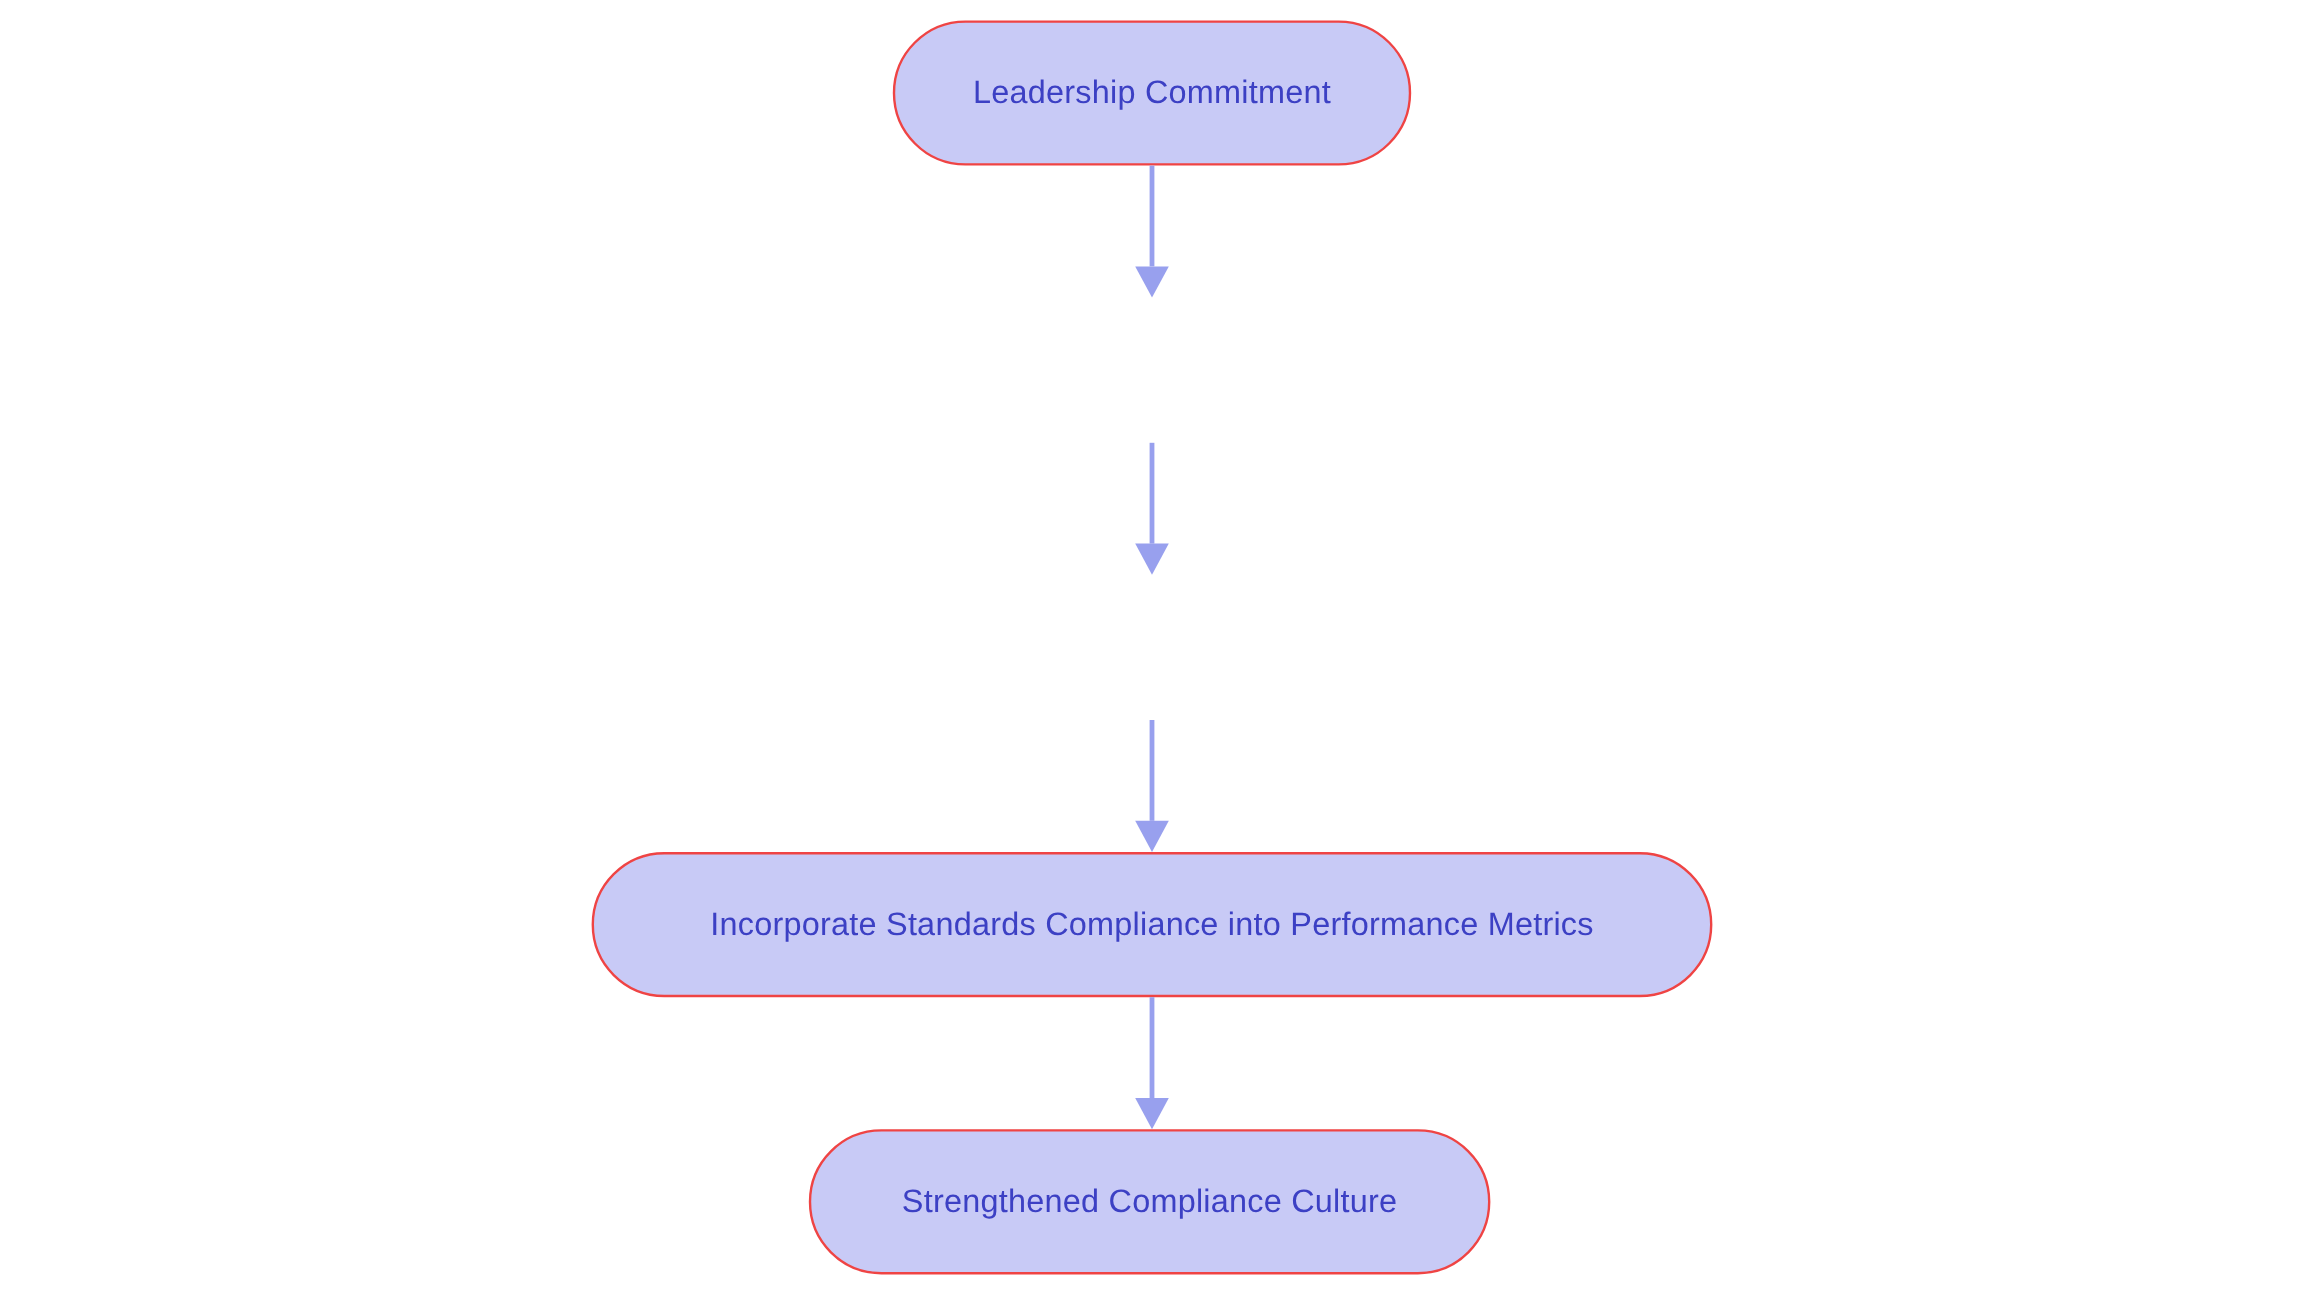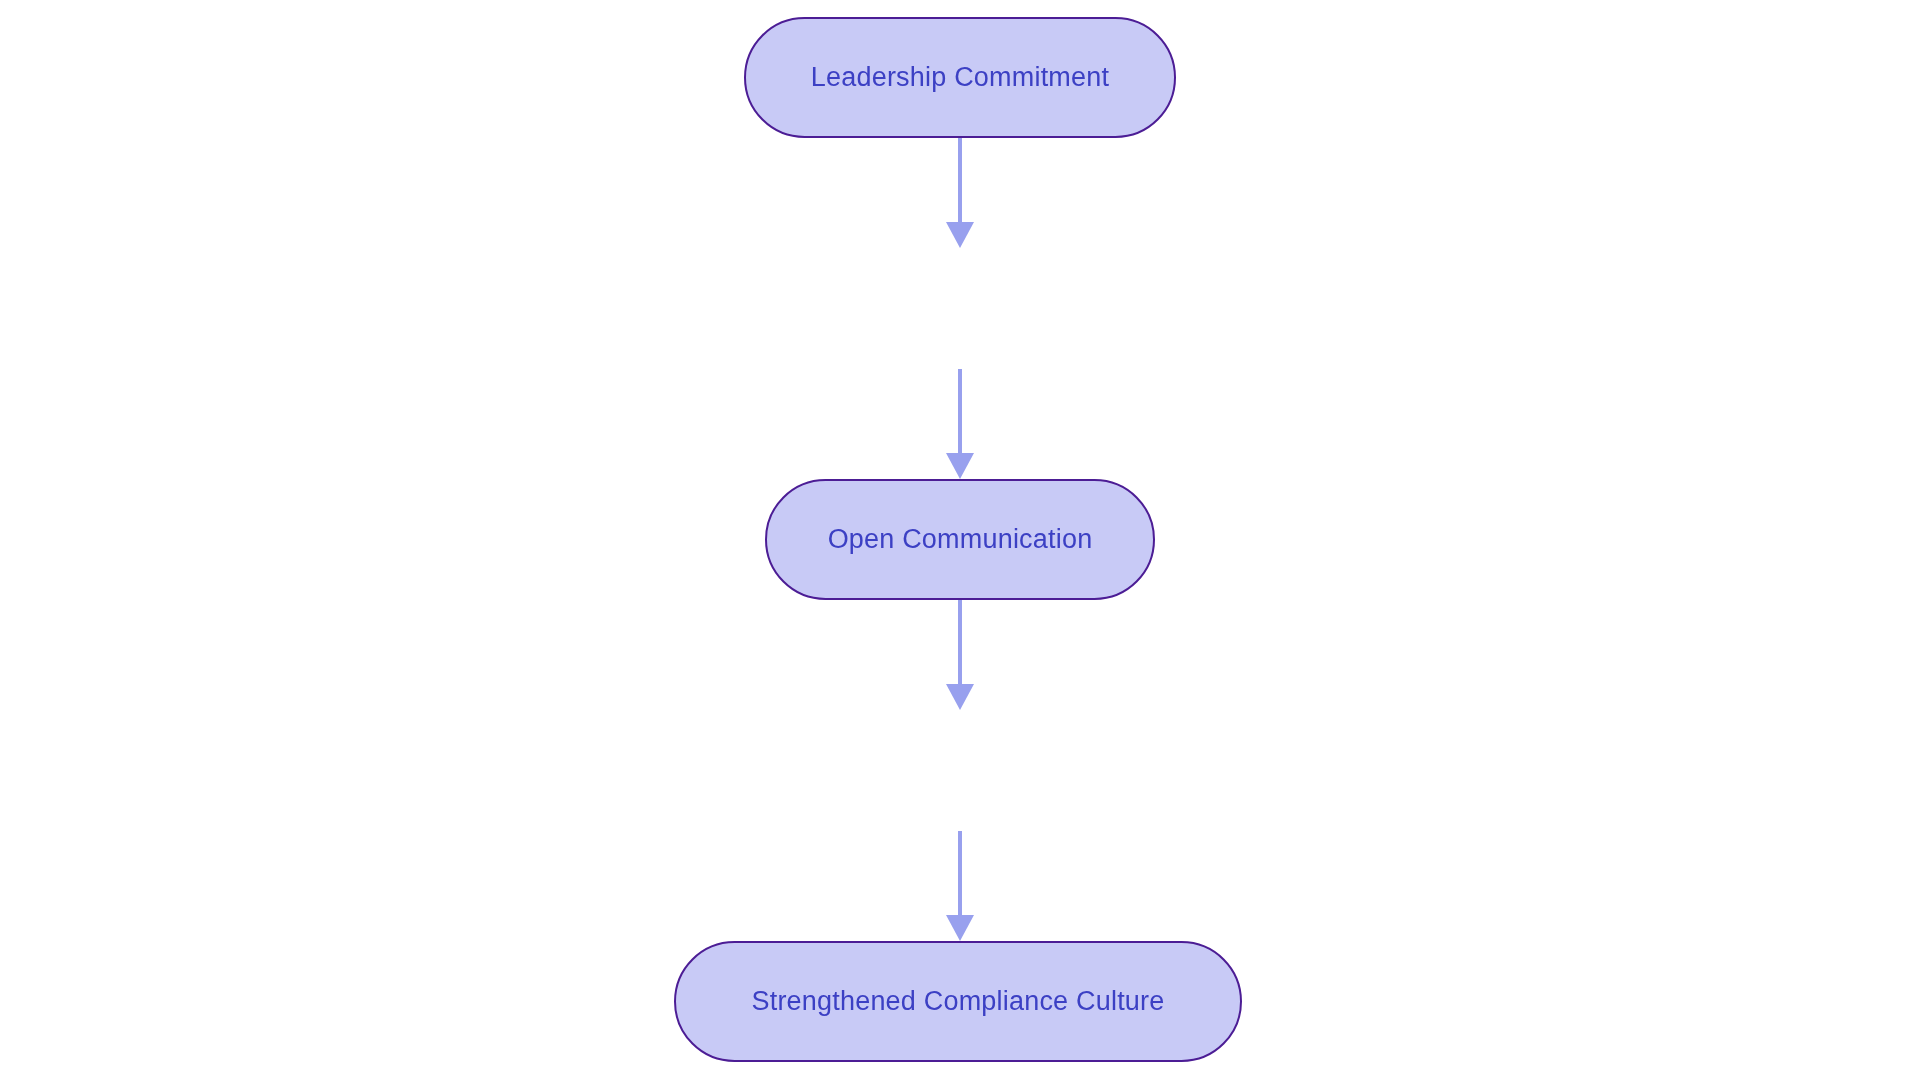--- a/index.html
+++ b/index.html
@@ -12,21 +12,21 @@
     width: 1920px;
     height: 1083px;
     background: #ffffff;
     overflow: hidden;
     font-family: "Liberation Sans", "DejaVu Sans", sans-serif;
   }
   .node {
     position: absolute;
     box-sizing: border-box;
     background: #c8caf6;
-    border: 2px solid #4c1d95;
+    border: 2px solid #ef4444;
     border-radius: 61px;
     display: flex;
     align-items: center;
     justify-content: center;
     text-align: center;
     color: #3c40c4;
     font-size: 27px;
     letter-spacing: 0.2px;
     height: 121px;
   }
@@ -75,29 +75,29 @@
     <div class="shaft"></div>
     <div class="head"></div>
   </div>
 
 
   <div class="arrow a2">
     <div class="shaft"></div>
     <div class="head"></div>
   </div>
 
-  <div class="node n3">
-    <span>Open Communication</span>
-  </div>
 
   <div class="arrow a3">
     <div class="shaft"></div>
     <div class="head"></div>
   </div>
 
+  <div class="node n4">
+    <span>Incorporate Standards Compliance into Performance Metrics</span>
+  </div>
 
   <div class="arrow a4">
     <div class="shaft"></div>
     <div class="head"></div>
   </div>
 
   <div class="node n5">
     <span>Strengthened Compliance Culture</span>
   </div>
 

